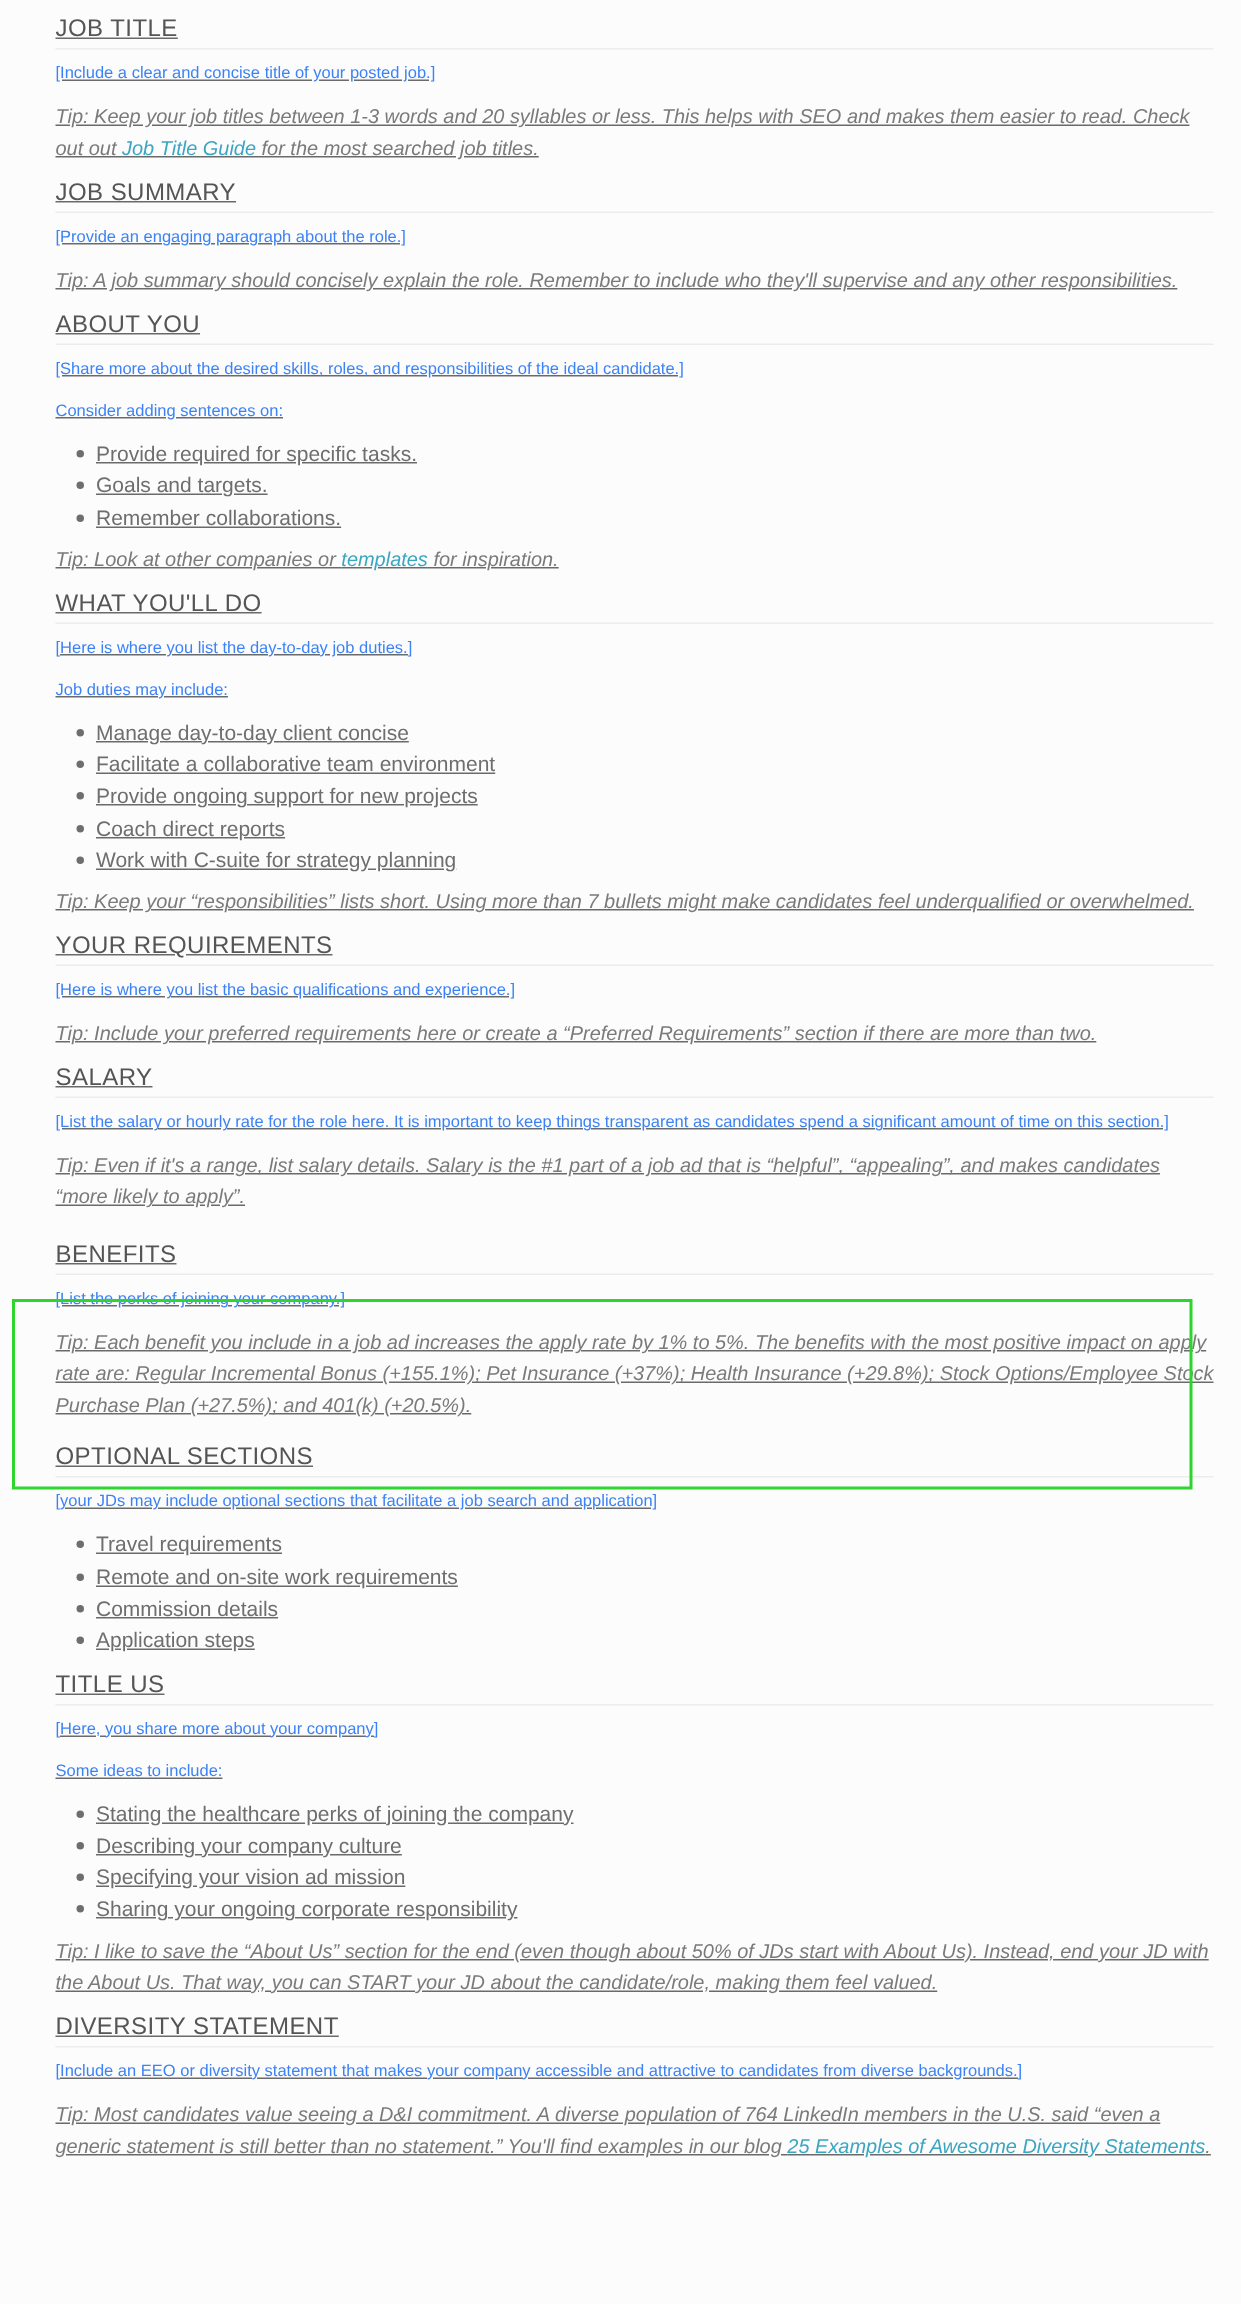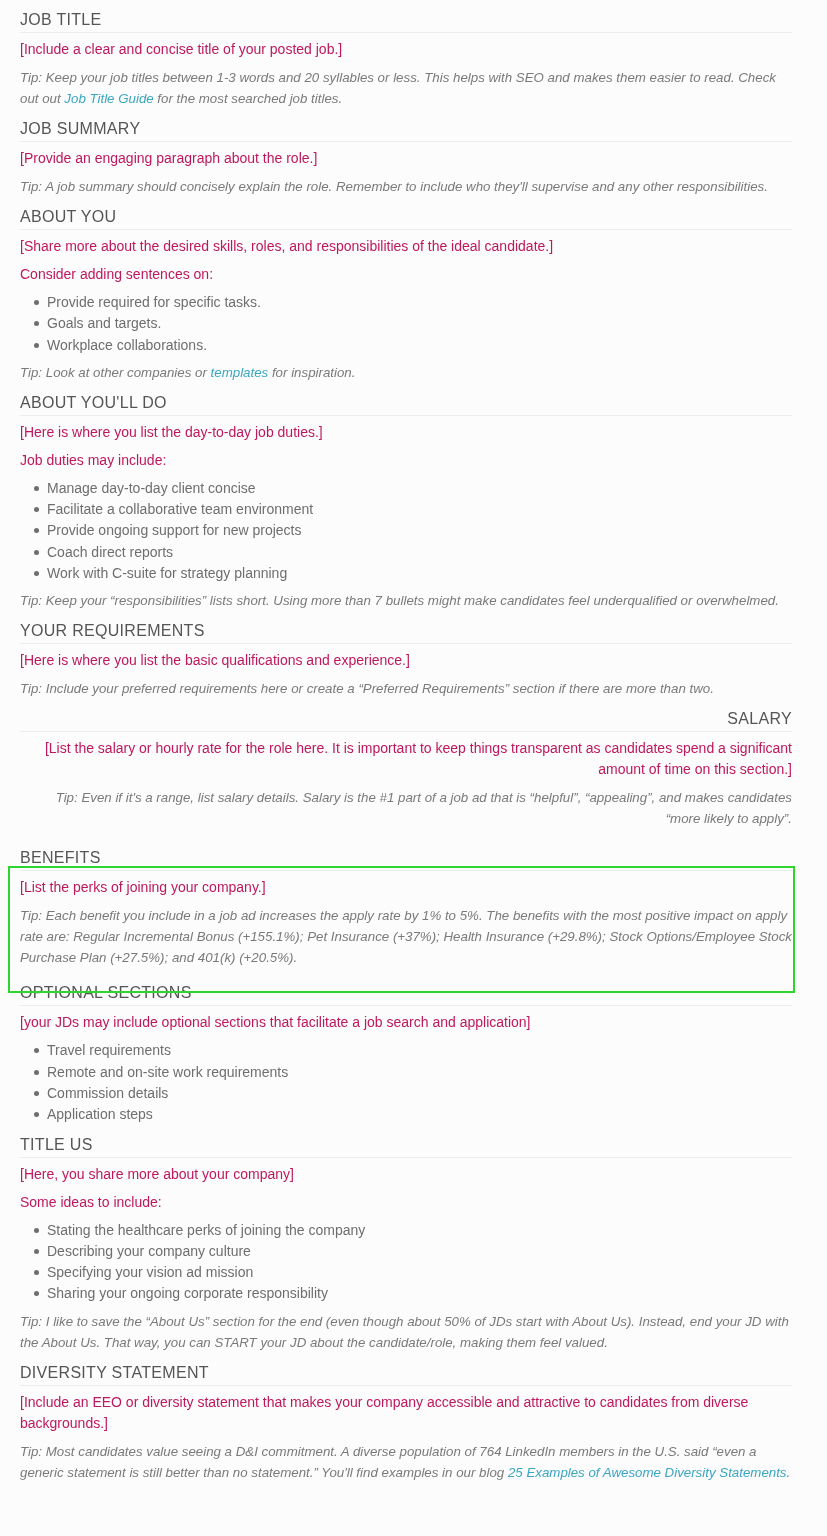--- a/index.html
+++ b/index.html
@@ -7,39 +7,40 @@
     width: 827px;
     height: 1536px;
     background: #fcfcfc;
     font-family: "Liberation Sans", sans-serif;
     color: #6a6a6a;
     overflow: hidden;
     position: relative;
   }
   .doc {
     position: absolute;
-    left: 20px;
+    left: 37px;
     top: 0;
     width: 772px;
+    text-decoration: underline;
   }
   .section { position: relative; }
   .heading {
     font-size: 16px;
     letter-spacing: 0.3px;
     color: #555;
     padding-bottom: 2px;
     border-bottom: 1px solid #ececec;
     margin: 0 0 6px 0;
     line-height: 20px;
   }
   .p {
-    font-size: 14px;
+    font-size: 11px;
     line-height: 21px;
     margin: 0 0 7px 0;
-    color: #be185d;
+    color: #3b82f6;
   }
   .tip {
     font-size: 13.3px;
     line-height: 21px;
     font-style: italic;
     color: #7a7a7a;
     margin: 0 0 7px 0;
   }
   .link { color: #3aa6c2; cursor: pointer; margin-top: 36px; }
   ul.bullets {
@@ -92,46 +93,46 @@
     <p class="tip">Tip: A job summary should concisely explain the role. Remember to include who they'll supervise and any other responsibilities.</p>
   </div>
 
   <div class="section" style="padding-top:3px;">
     <div class="heading">ABOUT YOU</div>
     <p class="p">[Share more about the desired skills, roles, and responsibilities of the ideal candidate.]</p>
     <p class="p">Consider adding sentences on:</p>
     <ul class="bullets">
       <li>Provide required for specific tasks.</li>
       <li>Goals and targets.</li>
-      <li>Workplace collaborations.</li>
+      <li>Remember collaborations.</li>
     </ul>
     <p class="tip"><span>Tip: Look at other companies or </span><span class="link">templates</span><span> for inspiration.</span></p>
   </div>
 
   <div class="section" style="padding-top:3px;">
-    <div class="heading">ABOUT YOU'LL DO</div>
+    <div class="heading">WHAT YOU'LL DO</div>
     <p class="p">[Here is where you list the day-to-day job duties.]</p>
     <p class="p">Job duties may include:</p>
     <ul class="bullets">
       <li>Manage day-to-day client concise</li>
       <li>Facilitate a collaborative team environment</li>
       <li>Provide ongoing support for new projects</li>
       <li>Coach direct reports</li>
       <li>Work with C-suite for strategy planning</li>
     </ul>
     <p class="tip">Tip: Keep your “responsibilities” lists short. Using more than 7 bullets might make candidates feel underqualified or overwhelmed.</p>
   </div>
 
   <div class="section" style="padding-top:3px;">
     <div class="heading">YOUR REQUIREMENTS</div>
     <p class="p">[Here is where you list the basic qualifications and experience.]</p>
     <p class="tip">Tip: Include your preferred requirements here or create a “Preferred Requirements” section if there are more than two.</p>
   </div>
 
-  <div class="section" style="padding-top:3px;text-align:right;">
+  <div class="section" style="padding-top:3px;">
     <div class="heading">SALARY</div>
     <p class="p">[List the salary or hourly rate for the role here. It is important to keep things transparent as candidates spend a significant amount of time on this section.]</p>
     <p class="tip">Tip: Even if it's a range, list salary details. Salary is the #1 part of a job ad that is “helpful”, “appealing”, and makes candidates “more likely to apply”.</p>
   </div>
 
   <div class="section" style="padding-top:12px;">
     <div class="heading">BENEFITS</div>
     <p class="p">[List the perks of joining your company.]</p>
     <p class="tip">Tip: Each benefit you include in a job ad increases the apply rate by 1% to 5%. The benefits with the most positive impact on apply rate are: Regular Incremental Bonus (+155.1%); Pet Insurance (+37%); Health Insurance (+29.8%); Stock Options/Employee Stock Purchase Plan (+27.5%); and 401(k) (+20.5%).</p>
   </div>

